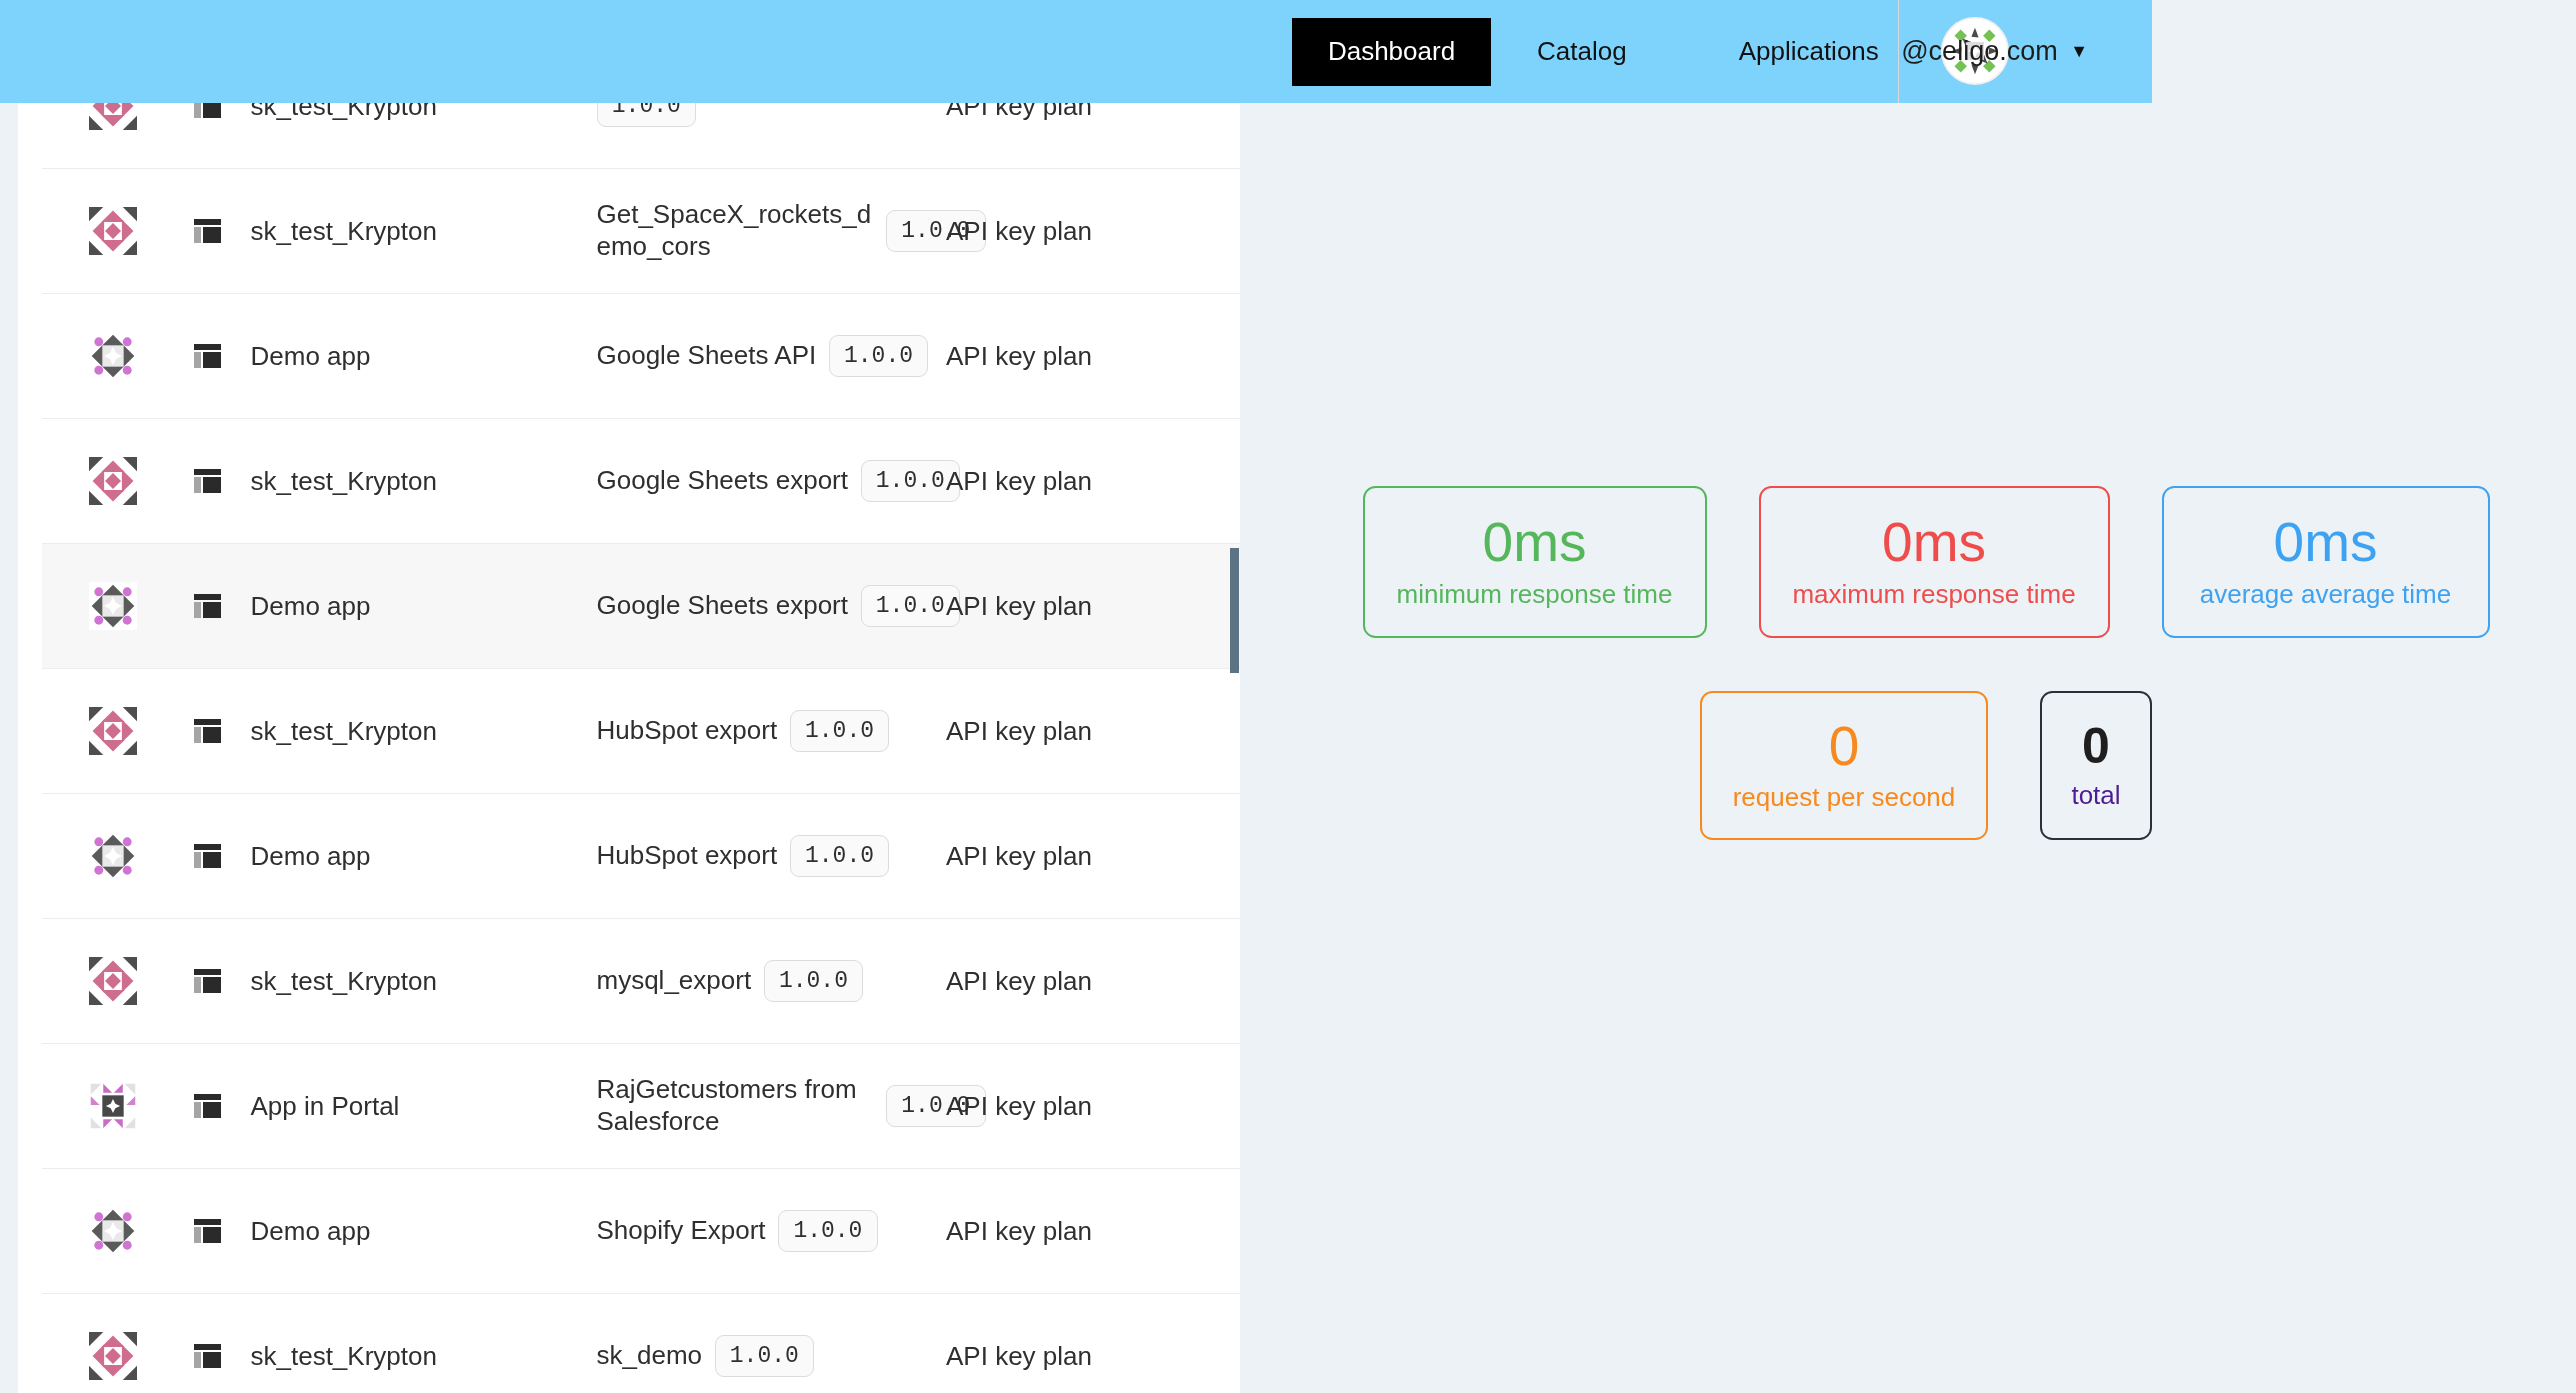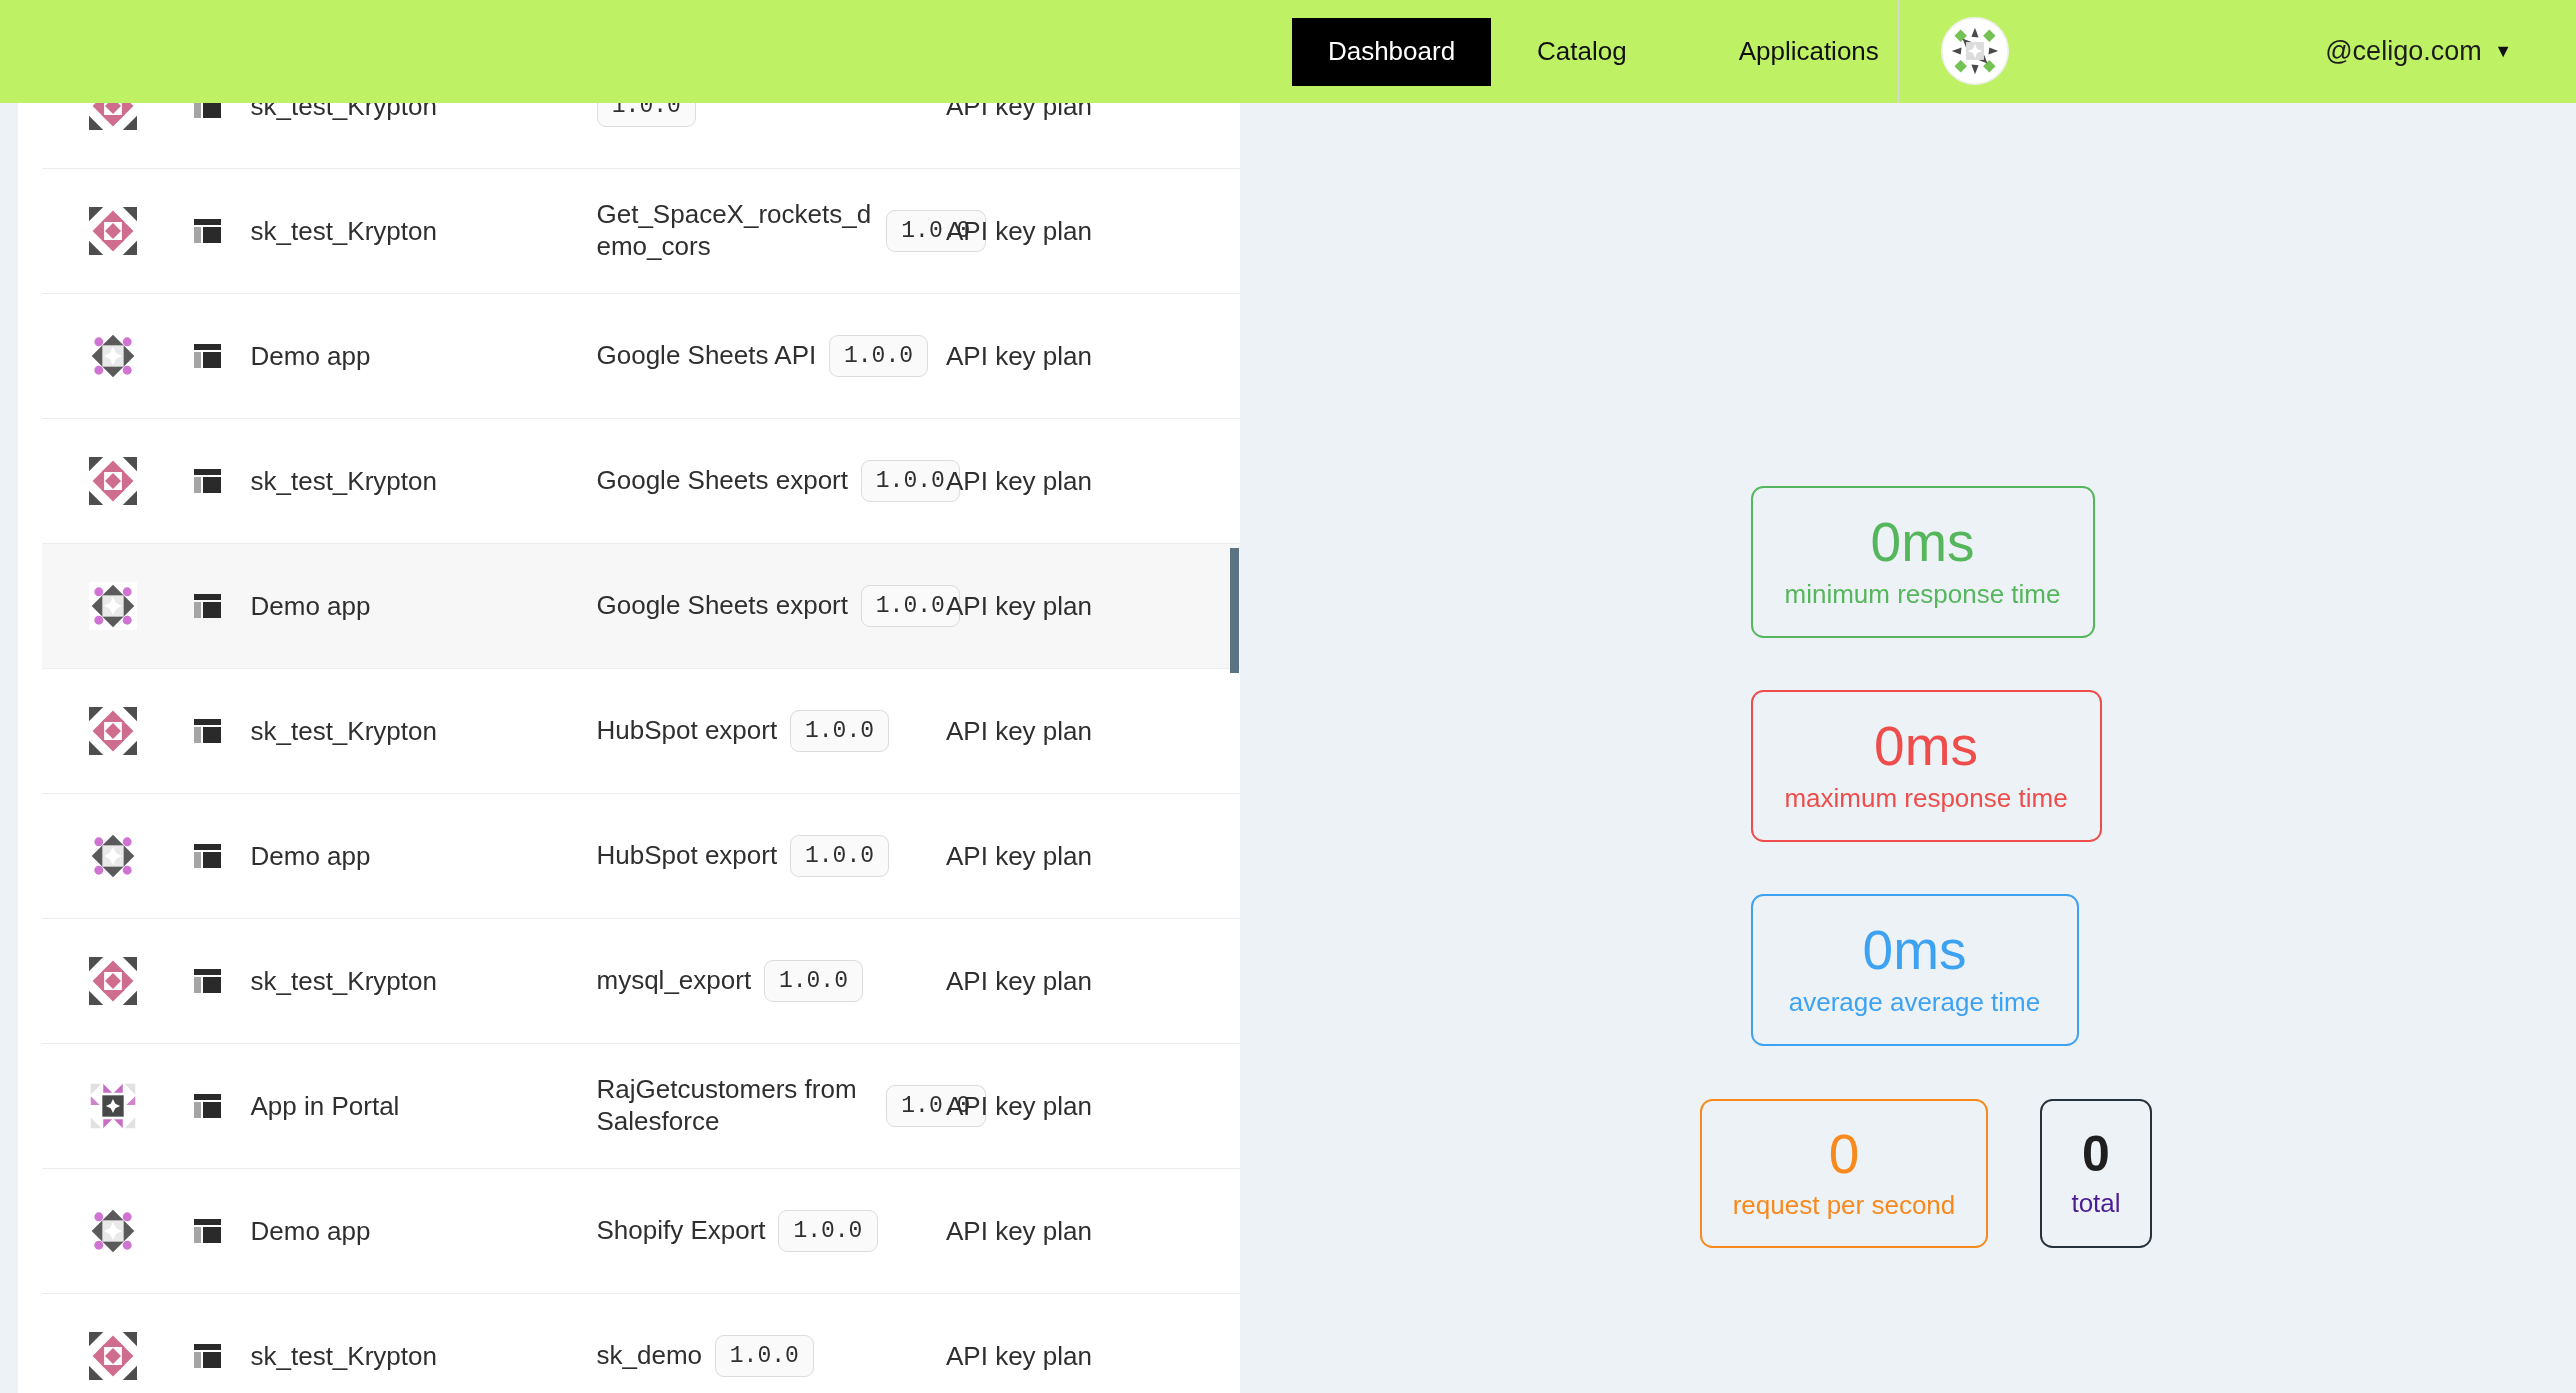--- a/index.html
+++ b/index.html
@@ -7,22 +7,22 @@
   body {
     position:relative;
     background:#edf2f6;
     font-family:"Liberation Sans", sans-serif;
     overflow:hidden;
     color:#2f2f2f;
   }
 
   
   .topnav {
-    position:absolute; left:0; top:0; width:2576px; height:103px;
-    background:#bef264; z-index:10;
+    position:absolute; left:0; top:0; width:2152px; height:103px;
+    background:#7dd3fc; z-index:10;
   }
   .tabs {
     position:absolute; left:1292px; top:0; height:103px;
     display:flex; align-items:center;
   }
   .tab {
     font-size:26px; color:#111; cursor:pointer; white-space:nowrap;
   }
   .tab.active {
     background:#000; color:#fff;
@@ -84,21 +84,21 @@
     position:absolute; right:0.9px; top:445px; width:9px; height:125px;
     background:#5b7382; cursor:grab;
   }
 
   
   .right-pane {
     position:absolute; left:1276px; top:103px; width:1300px; height:1291px;
     display:flex; flex-direction:column; align-items:center;
   }
   .cards-row { display:flex; align-items:stretch; gap:52px; }
-  .cards-row.r1 { margin-top:383px;flex-direction:column; }
+  .cards-row.r1 { margin-top:383px; }
   .cards-row.r2 { margin-top:53px; }
   .card {
     border:2.7px solid; border-radius:12.5px;
     display:flex; flex-direction:column; align-items:center; justify-content:center;
     height:152px;
   }
   .card .value { font-size:55px; font-weight:500; line-height:1.05; }
   .card .label { font-size:26px; margin-top:7.2px;text-align:center; }
   .card.c-min { width:344px; }
   .card.c-max { width:351px; }

